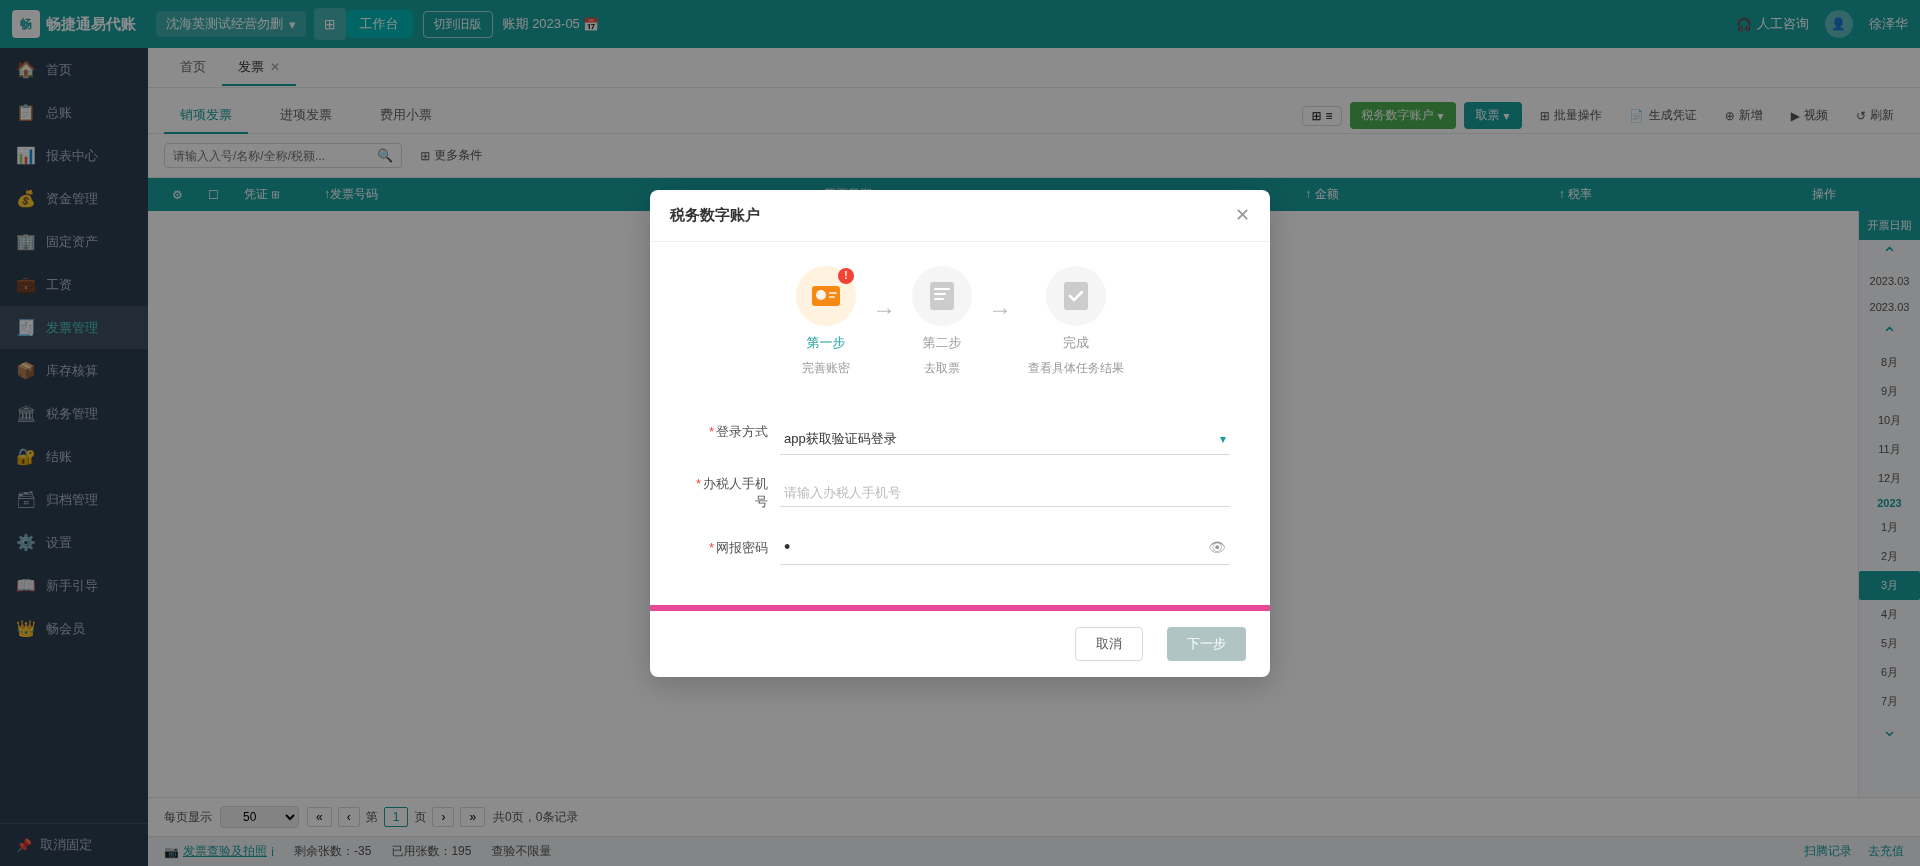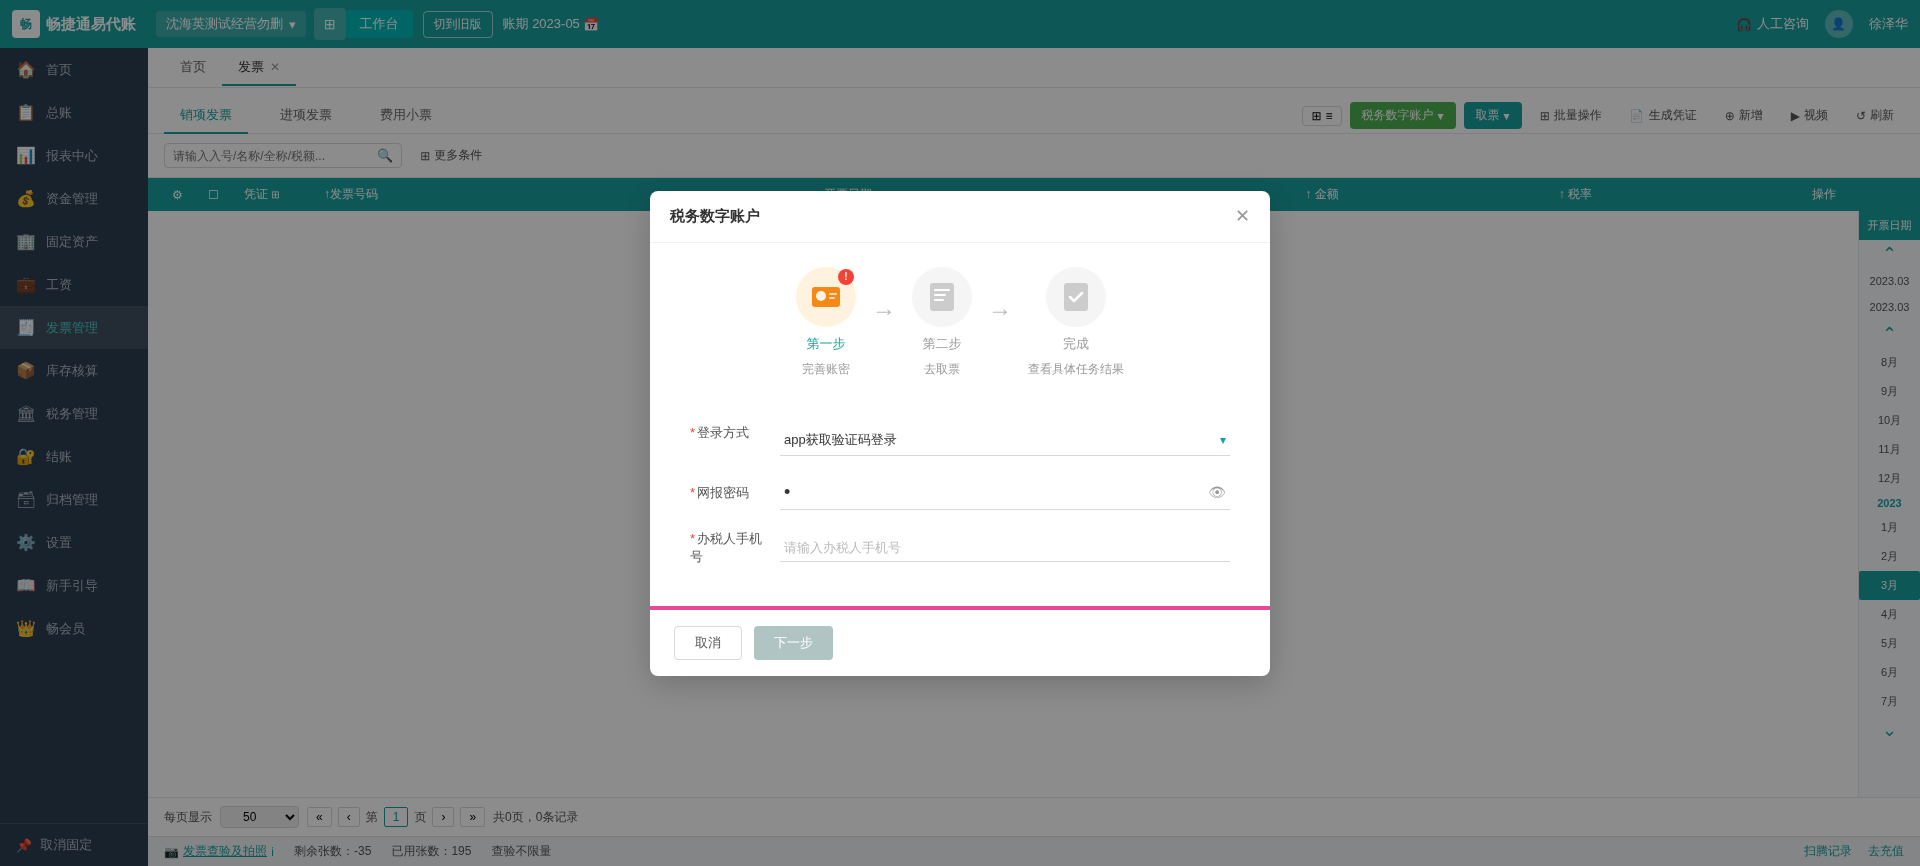--- a/index.html
+++ b/index.html
@@ -349,21 +349,21 @@
     .form-row {
       display: flex;
       align-items: center;
       margin-bottom: 20px;
       gap: 0;
     }
     .form-label {
       width: 90px;
       font-size: 13px;
       color: #555;
-      text-align: left;
+      text-align: right;
       padding-right: 12px;
       flex-shrink: 0;
     }
     .form-label.required::before { content: '*'; color: #f44336; margin-right: 2px; }
     .form-control {
       flex: 1;
       border: none;
       border-bottom: 1px solid #d9d9d9;
       padding: 6px 4px;
       font-size: 13px;
@@ -397,23 +397,24 @@
       padding: 6px 4px;
       font-size: 18px;
       background: transparent;
       color: #333;
     }
     .password-toggle { cursor: pointer; color: #999; padding: 0 4px; font-size: 14px; }
 
     
     .dialog-footer {
       display: flex;
+      justify-content: flex-end;
       padding: 16px 24px;
-      gap: 12px;
-      border-top: 4px solid #ec4899;
+      gap: 24px;
+      border-top: 6px solid #ec4899;
     }
     .btn-cancel {
       padding: 7px 20px;
       border: 1px solid #d9d9d9;
       background: white;
       border-radius: 4px;
       cursor: pointer;
       font-size: 13px;
       color: #555;
     }
@@ -792,32 +793,32 @@
 
       <div class="form-row">
         <span class="form-label required">登录方式</span>
         <div class="select-wrap">
           <span class="select-value">app获取验证码登录</span>
           <span class="select-arrow">▾</span>
         </div>
       </div>
 
       <div class="form-row">
+        <span class="form-label required">办税人手机号</span>
+        <input type="text" class="form-control" placeholder="请输入办税人手机号" style="">
+      </div>
+
+      <div class="form-row">
         <span class="form-label required">网报密码</span>
         <div class="password-wrap">
           <input type="password" value="•" style="font-size: 18px; letter-spacing: 4px;">
           <span class="password-toggle">👁</span>
         </div>
       </div>
 
-      <div class="form-row">
-        <span class="form-label required">办税人手机号</span>
-        <input type="text" class="form-control" placeholder="请输入办税人手机号" style="">
-      </div>
-
     </div>
 
     <div class="dialog-footer">
       <button class="btn-cancel">取消</button>
       <button class="btn-next">下一步</button>
     </div>
   </div>
 </div>
 
 </body></html>

